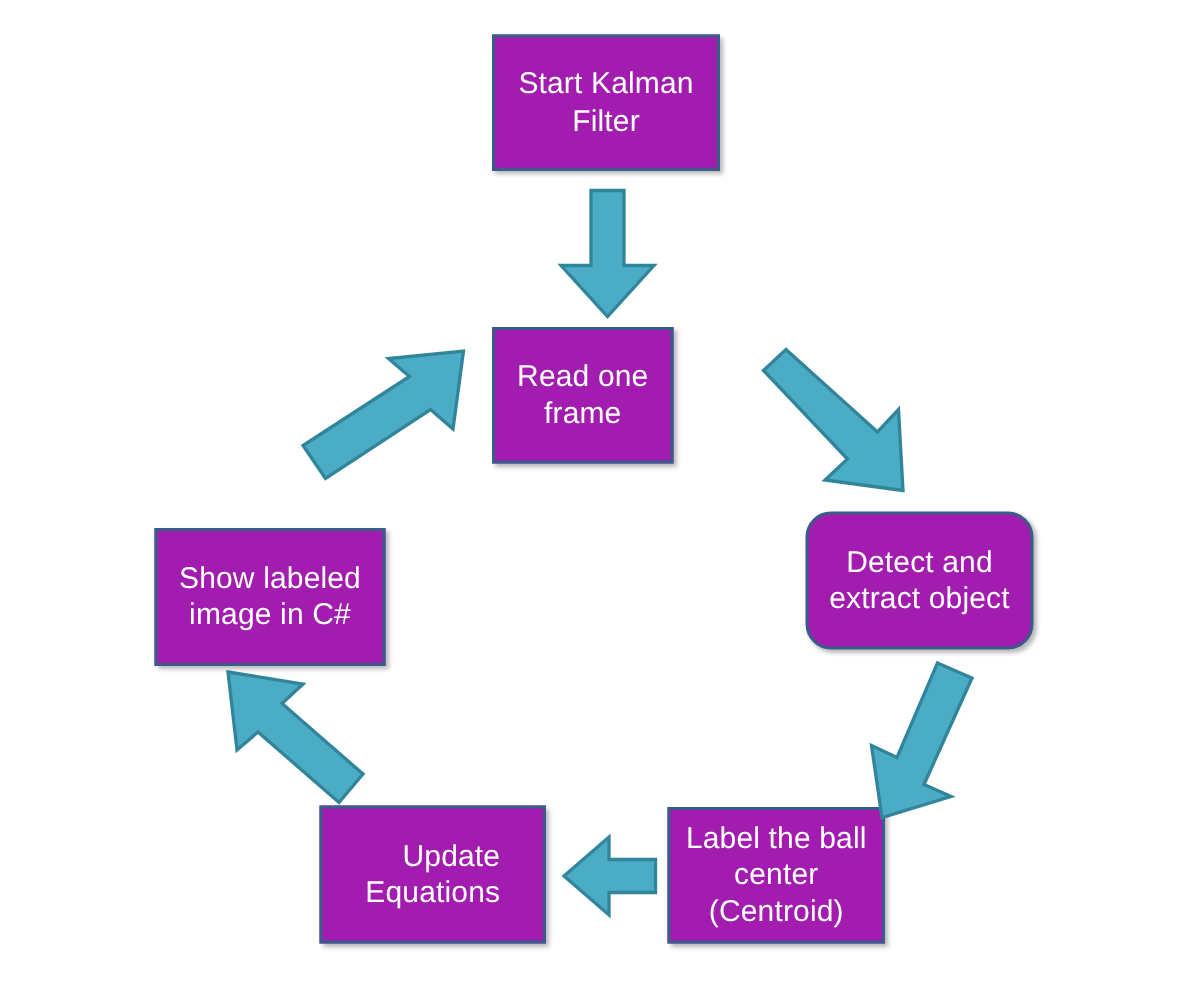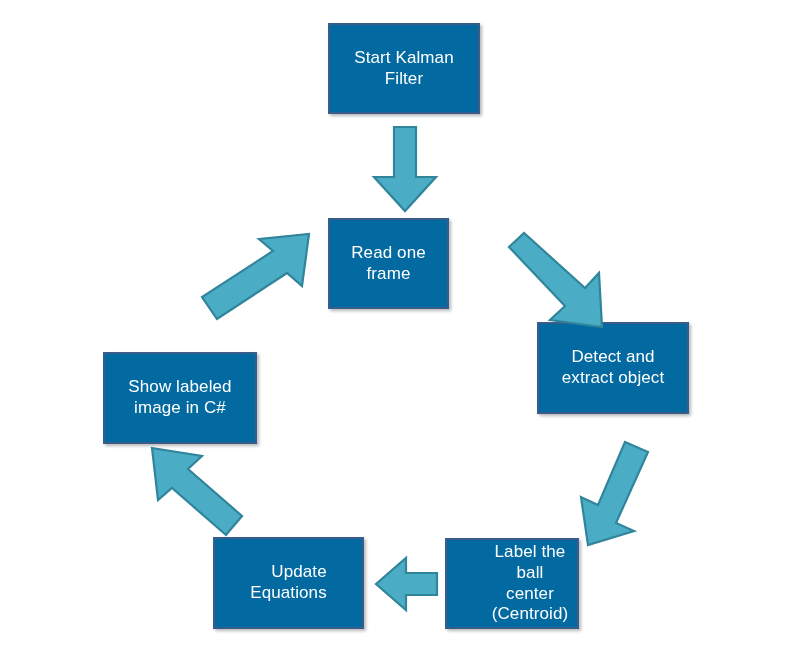--- a/index.html
+++ b/index.html
@@ -13,28 +13,28 @@
   #canvas {
     position: relative;
     width: 785px;
     height: 672px;
     background: #ffffff;
     overflow: hidden;
   }
   .node {
     position: absolute;
     box-sizing: border-box;
-    background: #0369a1;
+    background: #a21caf;
     border: 2px solid #385d8a;
     color: #ffffff;
     display: flex;
     align-items: center;
     justify-content: center;
     text-align: center;
-    font-size: 17px;
+    font-size: 20px;
     line-height: 1.22;
     letter-spacing: 0.1px;
     font-weight: 400;
     box-shadow: 2px 2px 3px rgba(0,0,0,0.28);
   }
   .node .label {
     display: block;
     padding: 0 6px;
     white-space: pre-line;
   }
@@ -61,26 +61,26 @@
   <div class="node" id="node-0" style="left: 328px; top: 23px; width: 152px; height: 91px;">
     <span class="label">Start Kalman
 Filter</span>
   </div>
 
   <div class="node" id="node-1" style="left: 328px; top: 218px; width: 121px; height: 91px;">
     <span class="label">Read one
 frame</span>
   </div>
 
-  <div class="node" id="node-2" style="left: 537px; top: 322px; width: 152px; height: 92px;">
+  <div class="node" id="node-2" style="left: 537px; top: 341px; width: 152px; height: 92px; border-radius: 17px;">
     <span class="label">Detect and
 extract object</span>
   </div>
 
-  <div class="node" id="node-3" style="left: 445px; top: 538px; width: 134px; height: 91px; padding-left: 36px;">
+  <div class="node" id="node-3" style="left: 445px; top: 538px; width: 145px; height: 91px;">
     <span class="label">Label the ball
 center
 (Centroid)</span>
   </div>
 
   <div class="node" id="node-4" style="left: 213px; top: 537px; width: 151px; height: 92px; text-align: right;">
     <span class="label">Update
 Equations</span>
   </div>
 

